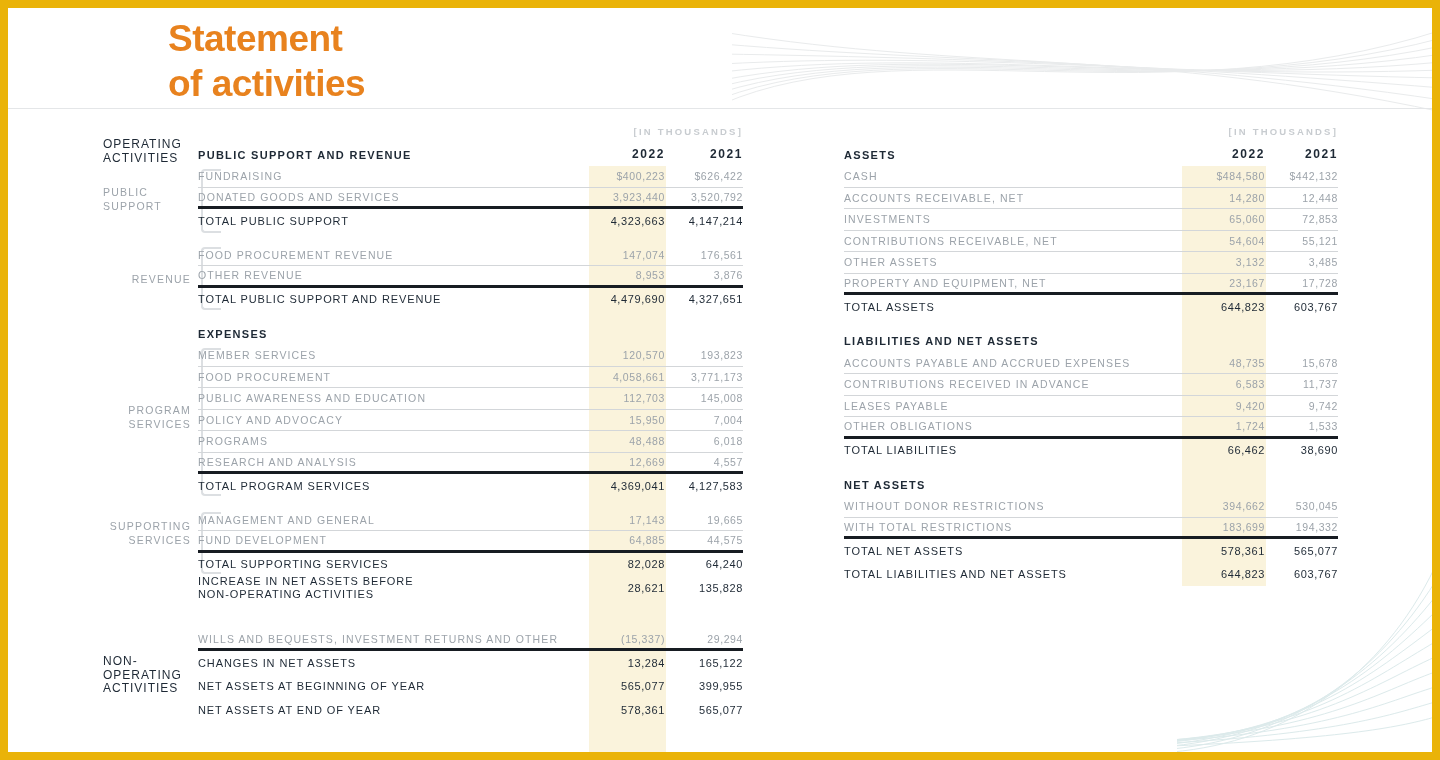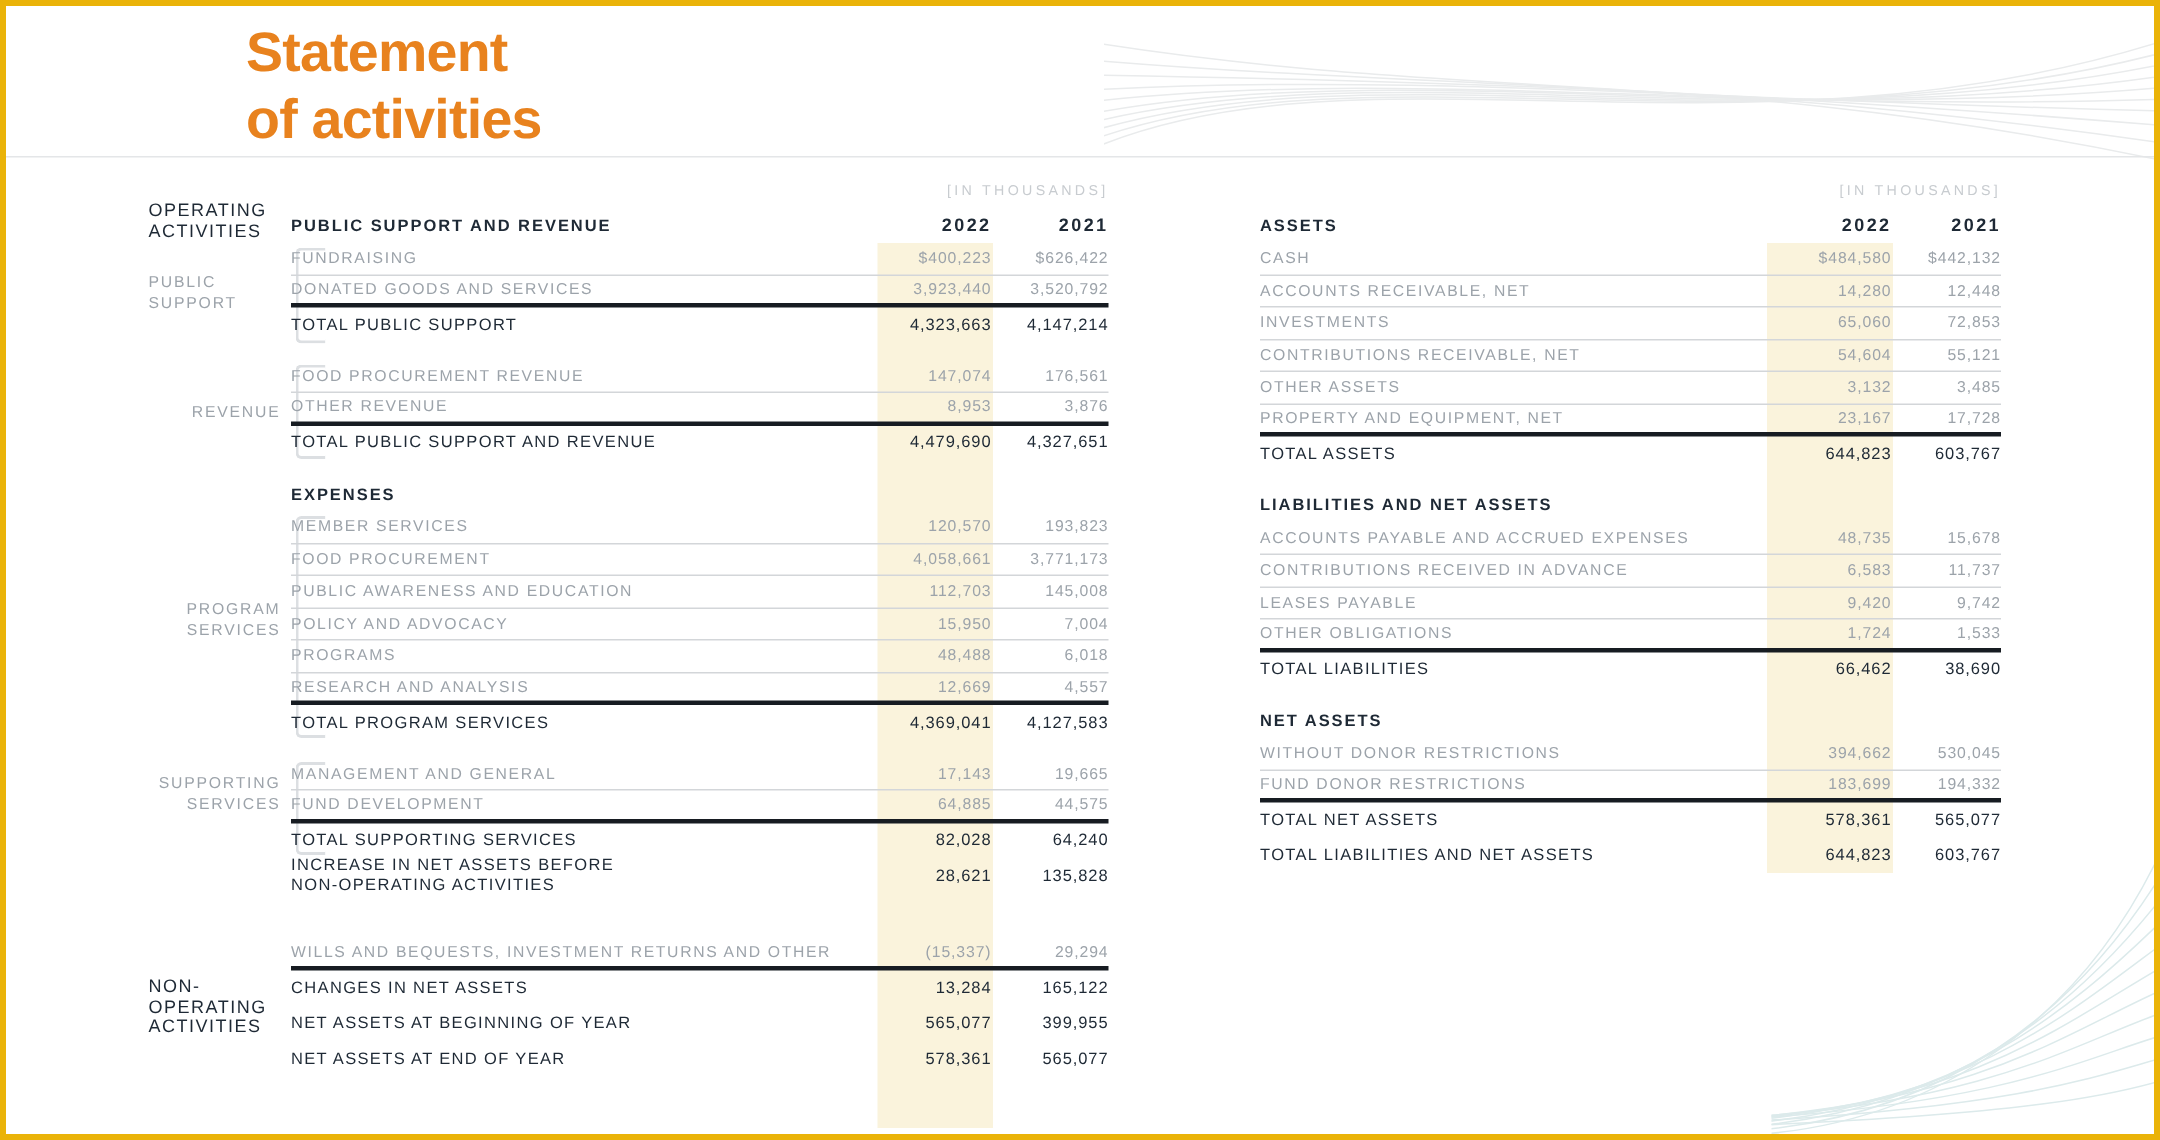--- a/index.html
+++ b/index.html
@@ -2,21 +2,21 @@
 <html style="--accent: #E8821E; --dark: #1E2935; --gray: #9CA3AA; --highlight: #FAF3DC; --rule-thin: #D3D6D9; --rule-thick: #171C22;"><head>
 <meta charset="utf-8">
 <style>
   :root{
     --accent:#E8821E; --dark:#1E2935; --gray:#9CA3AA; --lightgray:#C4C9CD;
     --highlight:#FAF3DC; --rule-thin:#D3D6D9; --rule-thick:#171C22; --bracket:#DCDFE2;
   }
   *{margin:0;padding:0;box-sizing:border-box;}
   html,body{background:#fff;}
   body{font-family:"Liberation Sans",sans-serif;}
-  .page{position:relative;width:1440px;height:760px;background:#fff;border:4px solid #eab308;overflow:hidden;}
+  .page{position:relative;width:1440px;height:760px;background:#fff;border:8px solid #eab308;overflow:hidden;}
 
   
   .hdr-divider{position:absolute;left:0;top:100px;width:100%;height:1px;background:#E4E6E8;}
   .title{position:absolute;top:8px;color:var(--accent);font-size:37px;font-weight:800;line-height:45px;white-space:pre-line;letter-spacing:-0.5px;}
   .title-left{left:160px;}
   .title-right{left:865px;}
 
   
   .curves-top{position:absolute;right:0;top:0;pointer-events:none;}
   .curves-bottom{position:absolute;right:0;bottom:0;pointer-events:none;}
@@ -38,21 +38,21 @@
   .bk-program{left:193px;top:340px;height:148px;}
   .bk-supporting{left:193px;top:504px;height:62px;}
 
   
   .stmt{position:absolute;top:118px;}
   .stmt-left{left:190px;width:545px;}
   .stmt-right{left:836px;width:494px;}
   .band{position:absolute;background:var(--highlight);z-index:0;}
   .stmt-left .band{left:391px;width:77px;top:40px;height:590px;}
   .stmt-right .band{left:338px;width:84px;top:40px;height:420px;}
-  .units{position:relative;z-index:1;height:16px;text-align:right;color:#C8CCD0;font-size:9.5px;letter-spacing:2.2px;font-weight:normal;}
+  .units{position:relative;z-index:1;height:16px;text-align:right;color:#C8CCD0;font-size:9.5px;letter-spacing:2.2px;font-weight:bold;}
   .rows{position:relative;z-index:1;}
 
   .row{display:flex;align-items:center;color:var(--gray);font-size:10.5px;letter-spacing:1.1px;}
   .row .c-label{flex:1;white-space:pre-line;line-height:12.5px;}
   .stmt-left .c-v2{width:77px;}  .stmt-left .c-v1{width:77px;}
   .stmt-right .c-v2{width:84px;} .stmt-right .c-v1{width:72px;}
   .c-v{text-align:right;letter-spacing:0.6px;}
   .c-v2{padding-right:1px;}
 
   .row.detail{height:21.5px;}
@@ -331,21 +331,21 @@
           <div class="c-label">NET ASSETS</div>
           <div class="c-v c-v2"></div>
           <div class="c-v c-v1"></div>
         </div>
         <div class="row detail rule-thin">
           <div class="c-label">WITHOUT DONOR RESTRICTIONS</div>
           <div class="c-v c-v2">394,662</div>
           <div class="c-v c-v1">530,045</div>
         </div>
         <div class="row detail rule-thick">
-          <div class="c-label">FUND DONOR RESTRICTIONS</div>
+          <div class="c-label">WITH TOTAL RESTRICTIONS</div>
           <div class="c-v c-v2">183,699</div>
           <div class="c-v c-v1">194,332</div>
         </div>
         <div class="row total">
           <div class="c-label">TOTAL NET ASSETS</div>
           <div class="c-v c-v2">578,361</div>
           <div class="c-v c-v1">565,077</div>
         </div>
         <div class="row total">
           <div class="c-label">TOTAL LIABILITIES AND NET ASSETS</div>

